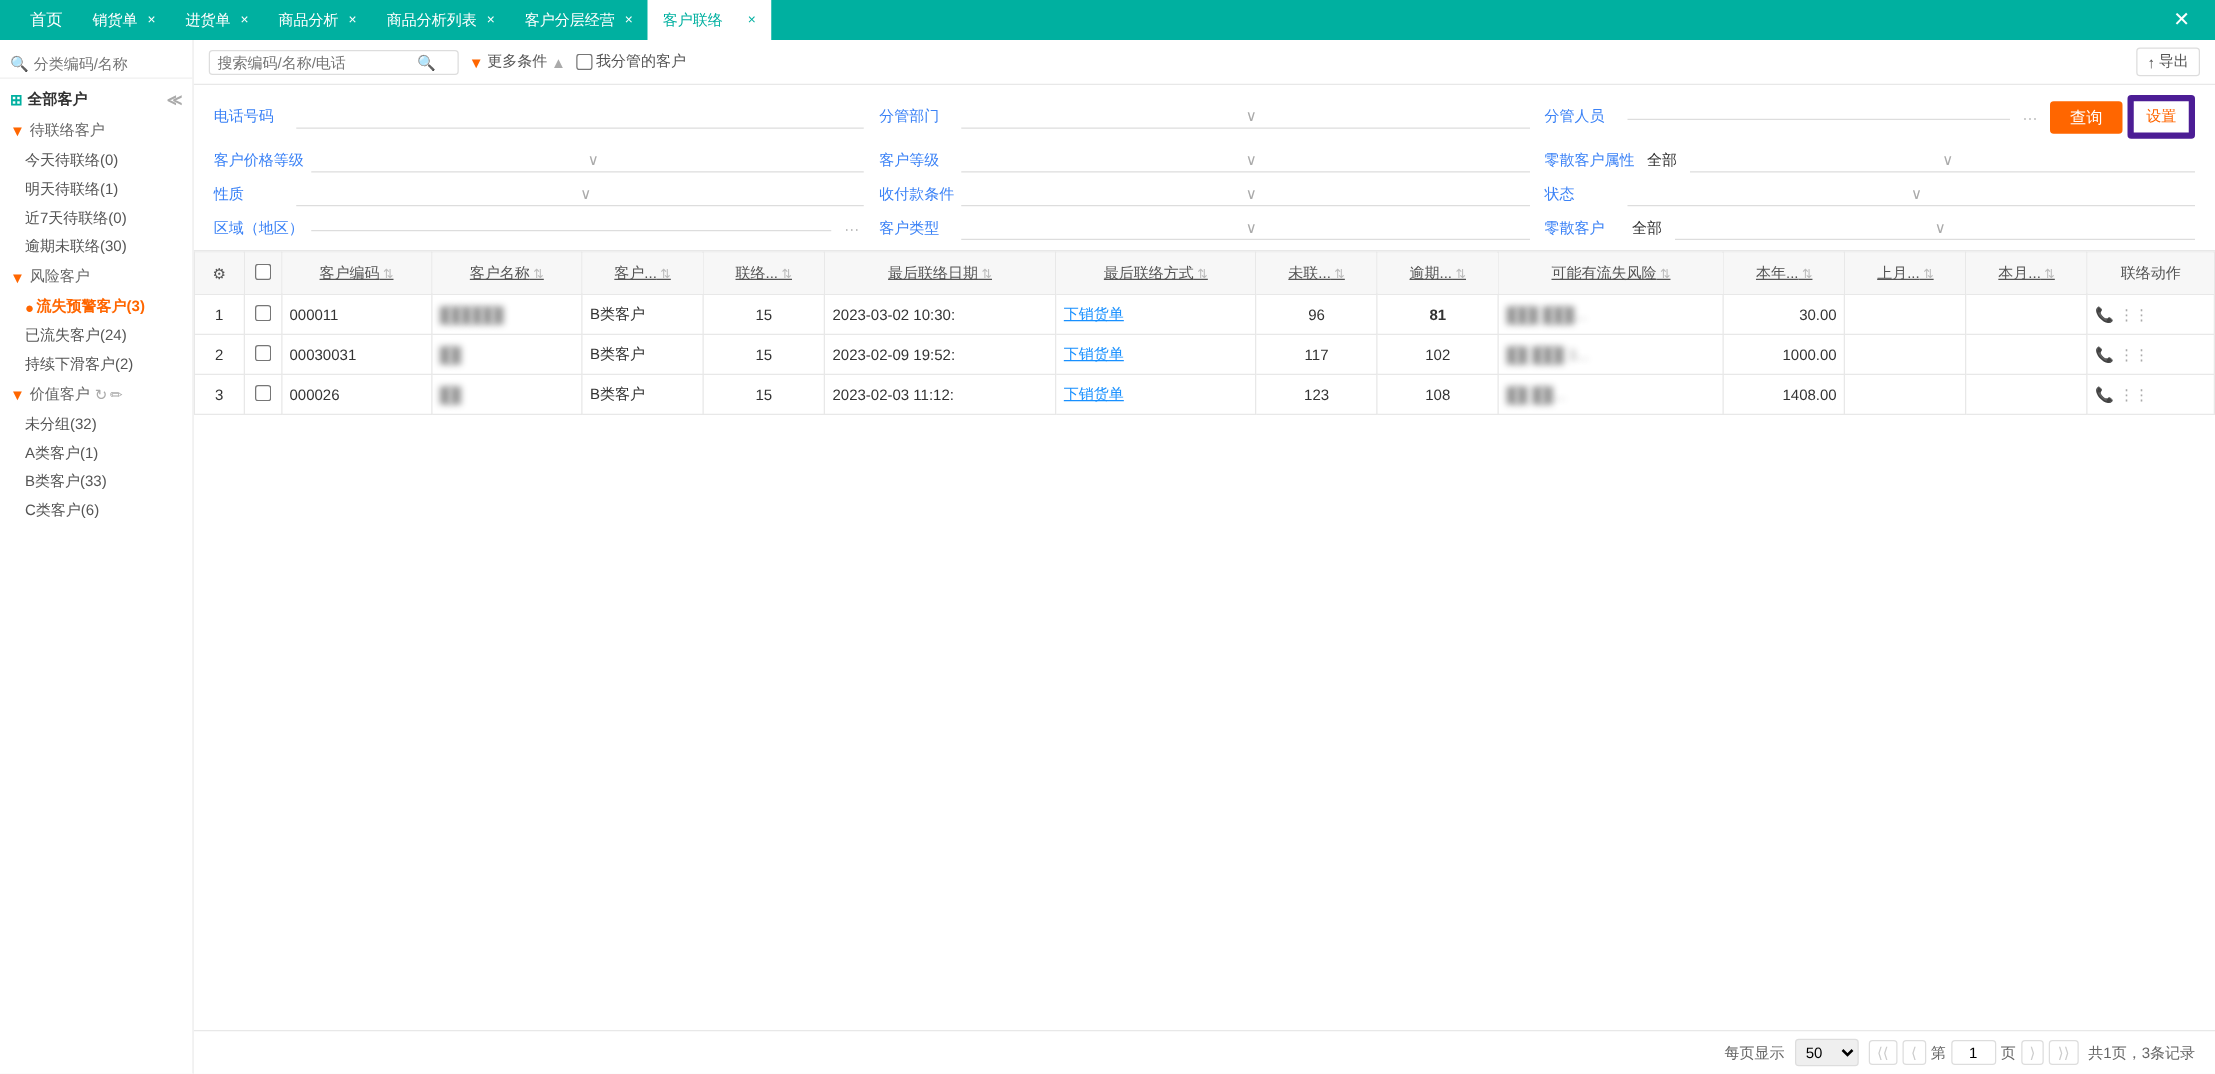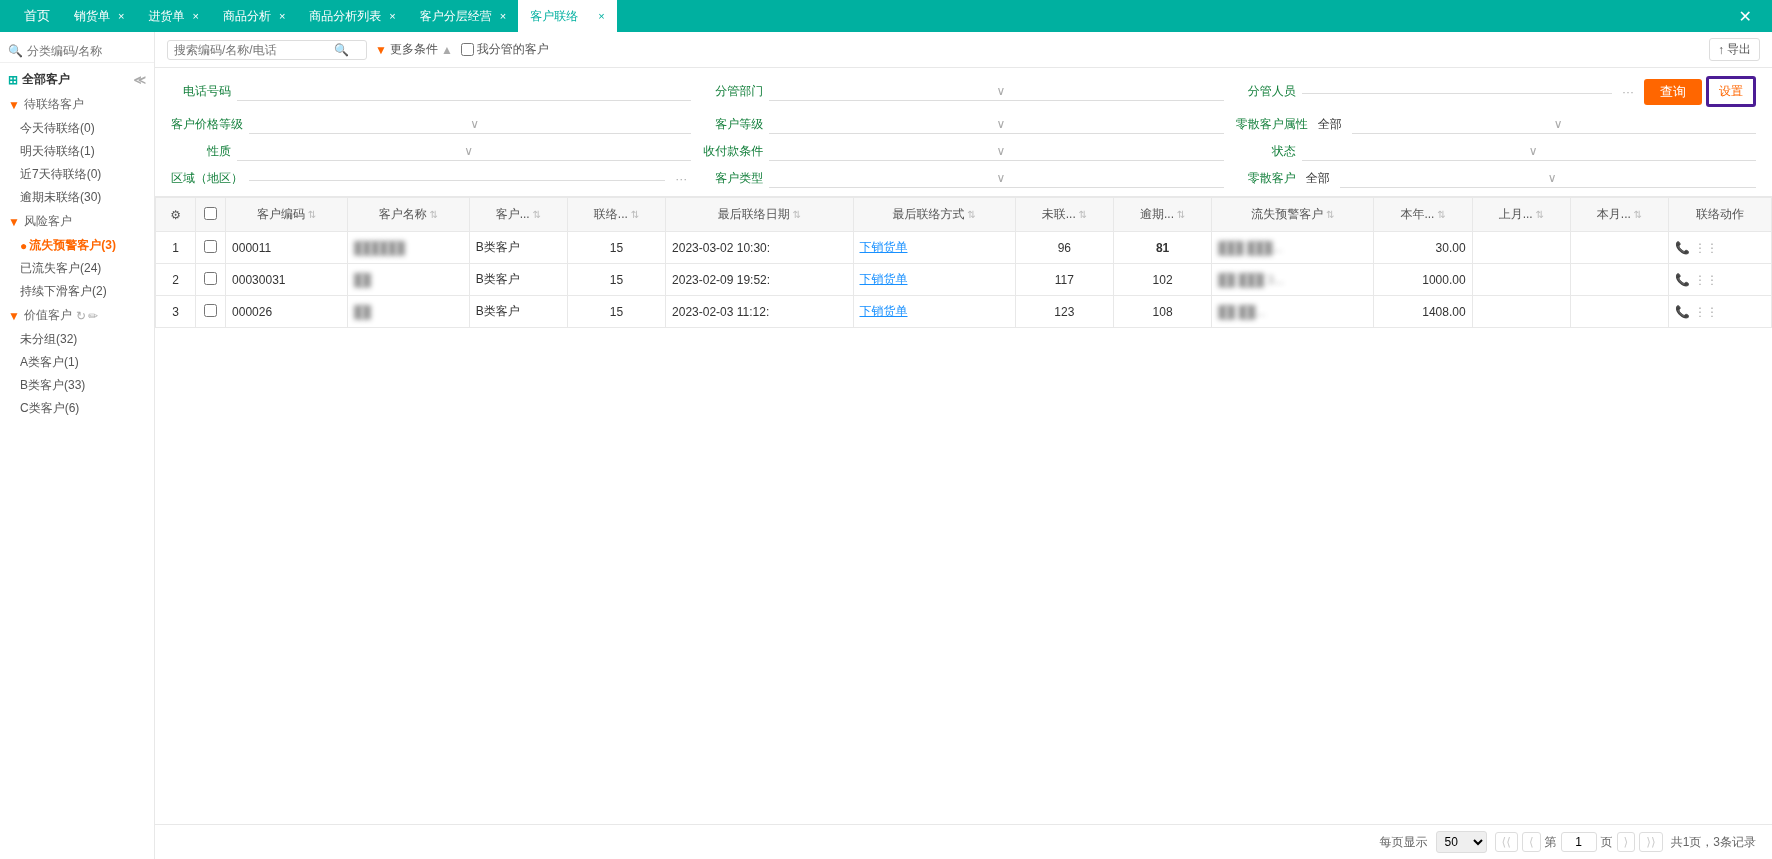--- a/index.html
+++ b/index.html
@@ -43,39 +43,39 @@
     .toolbar-filter { display: flex; align-items: center; color: #555; cursor: pointer; gap: 3px; }
     .toolbar-filter .filter-icon { color: #f60; }
     .toolbar-checkbox-label { display: flex; align-items: center; color: #555; gap: 3px; cursor: pointer; }
     .toolbar-spacer { flex: 1; }
     .toolbar-export { display: flex; align-items: center; color: #555; cursor: pointer; gap: 3px; border: 1px solid #ddd; border-radius: 3px; padding: 2px 8px; }
 
     
     .filter-panel { background: #fff; border-bottom: 1px solid #e8e8e8; padding: 8px 16px; }
     .filter-row { display: flex; align-items: center; margin-bottom: 8px; gap: 12px; }
     .filter-item { display: flex; align-items: center; flex: 1; gap: 6px; }
-    .filter-label { color: #15803d; white-space: nowrap; min-width: 60px; text-align: right; }
+    .filter-label { color: #3b82f6; white-space: nowrap; min-width: 60px; }
     .filter-input { border: none; border-bottom: 1px solid #ddd; outline: none; padding: 2px 4px; font-size: 12px; flex: 1; min-width: 0; background: transparent; }
     .filter-select { display: flex; align-items: center; flex: 1; border-bottom: 1px solid #ddd; padding: 2px 4px; cursor: pointer; min-width: 0; }
     .filter-select span { flex: 1; color: #999; font-size: 12px; }
     .filter-select .chevron { color: #aaa; }
     .filter-more { color: #aaa; cursor: pointer; padding: 0 4px; }
     .filter-actions { display: flex; gap: 4px; align-items: center; }
     .btn-query { background: #f60; color: #fff; border: none; border-radius: 3px; padding: 4px 16px; cursor: pointer; font-size: 13px; }
-    .btn-setting { background: #fff; color: #f60; border: 3px solid #4c1d95; border-radius: 3px; padding: 4px 10px; cursor: pointer; font-size: 12px; }
+    .btn-setting { background: #fff; color: #f60; border: 5px solid #4c1d95; border-radius: 3px; padding: 4px 10px; cursor: pointer; font-size: 12px; }
 
     
     .table-area { flex: 1; overflow: auto; }
     table { width: 100%; border-collapse: collapse; font-size: 12px; }
     thead tr { background: #f7f7f7; }
     th { padding: 8px 6px; border: 1px solid #e8e8e8; color: #555; white-space: nowrap; font-weight: normal; position: sticky; top: 0; background: #f7f7f7; z-index: 1; }
     td { padding: 7px 6px; border: 1px solid #e8e8e8; color: #333; white-space: nowrap; }
     .col-actions { display: flex; gap: 4px; align-items: center; color: #aaa; }
     .col-actions span { cursor: pointer; }
-    .th-sort { cursor: pointer; }
+    .th-sort { cursor: pointer; text-decoration: underline; }
     .th-sort::after { content: ' ⇅'; color: #bbb; font-size: 10px; }
     .settings-icon { cursor: pointer; color: #555; }
     .checkbox-col { width: 30px; text-align: center; }
 
     
     .pagination { display: flex; align-items: center; justify-content: flex-end; padding: 6px 16px; border-top: 1px solid #e8e8e8; background: #fff; gap: 8px; }
     .pagination .page-size-label { color: #666; }
     .pagination select { border: 1px solid #ddd; border-radius: 3px; padding: 2px 4px; font-size: 12px; }
     .pagination .page-nav { display: flex; align-items: center; gap: 4px; color: #666; }
     .pagination .page-nav button { border: 1px solid #ddd; background: #fff; cursor: pointer; padding: 2px 6px; border-radius: 3px; font-size: 12px; color: #555; }
@@ -317,21 +317,21 @@
             <th class="settings-icon">⚙</th>
             <th class="checkbox-col"><input type="checkbox" style=""></th>
             <th class="th-sort">客户编码</th>
             <th class="th-sort">客户名称</th>
             <th class="th-sort">客户...</th>
             <th class="th-sort">联络...</th>
             <th class="th-sort">最后联络日期</th>
             <th class="th-sort">最后联络方式</th>
             <th class="th-sort">未联...</th>
             <th class="th-sort">逾期...</th>
-            <th class="th-sort">流失预警客户</th>
+            <th class="th-sort">可能有流失风险</th>
             <th class="th-sort">本年...</th>
             <th class="th-sort">上月...</th>
             <th class="th-sort">本月...</th>
             <th>联络动作</th>
           </tr>
         </thead>
         <tbody id="table-body">
         <tr>
     <td style="text-align:center;">1</td>
     <td class="checkbox-col"><input type="checkbox" style=""></td>

